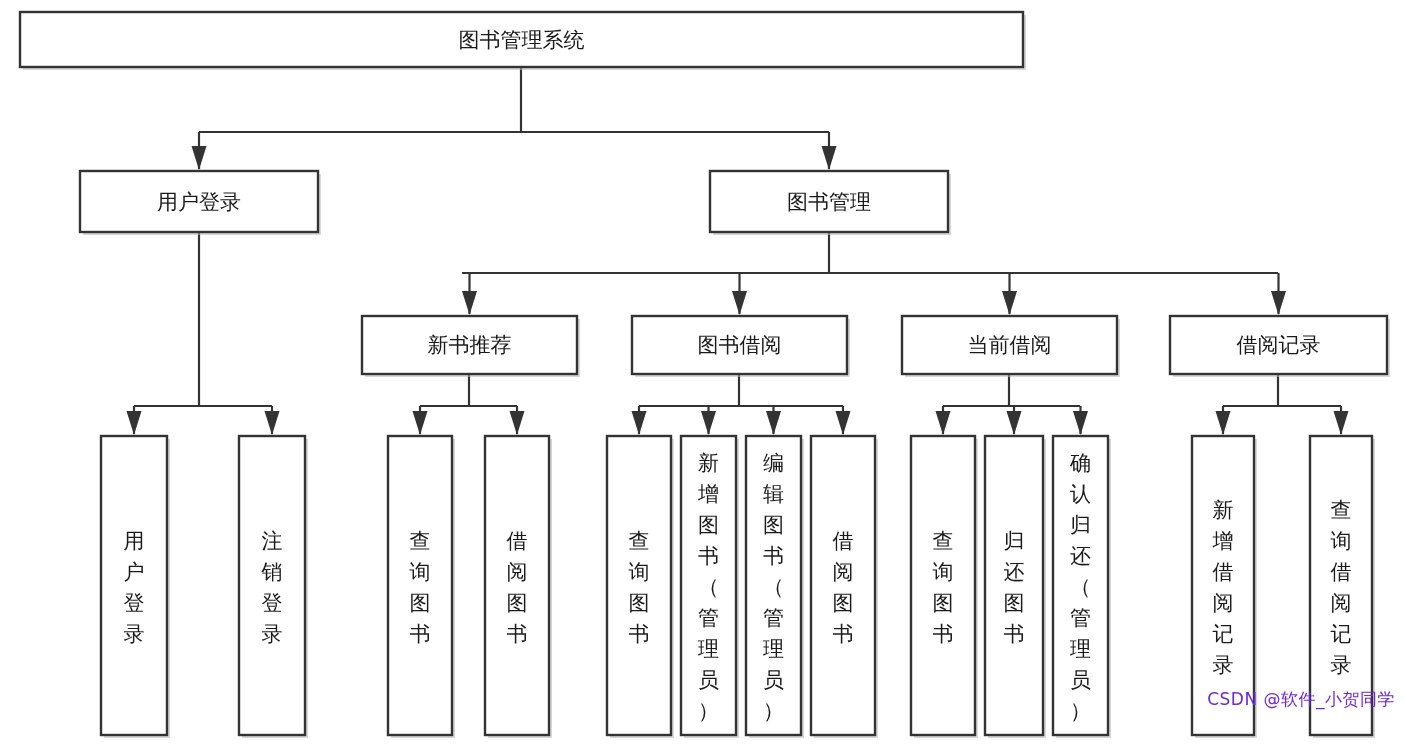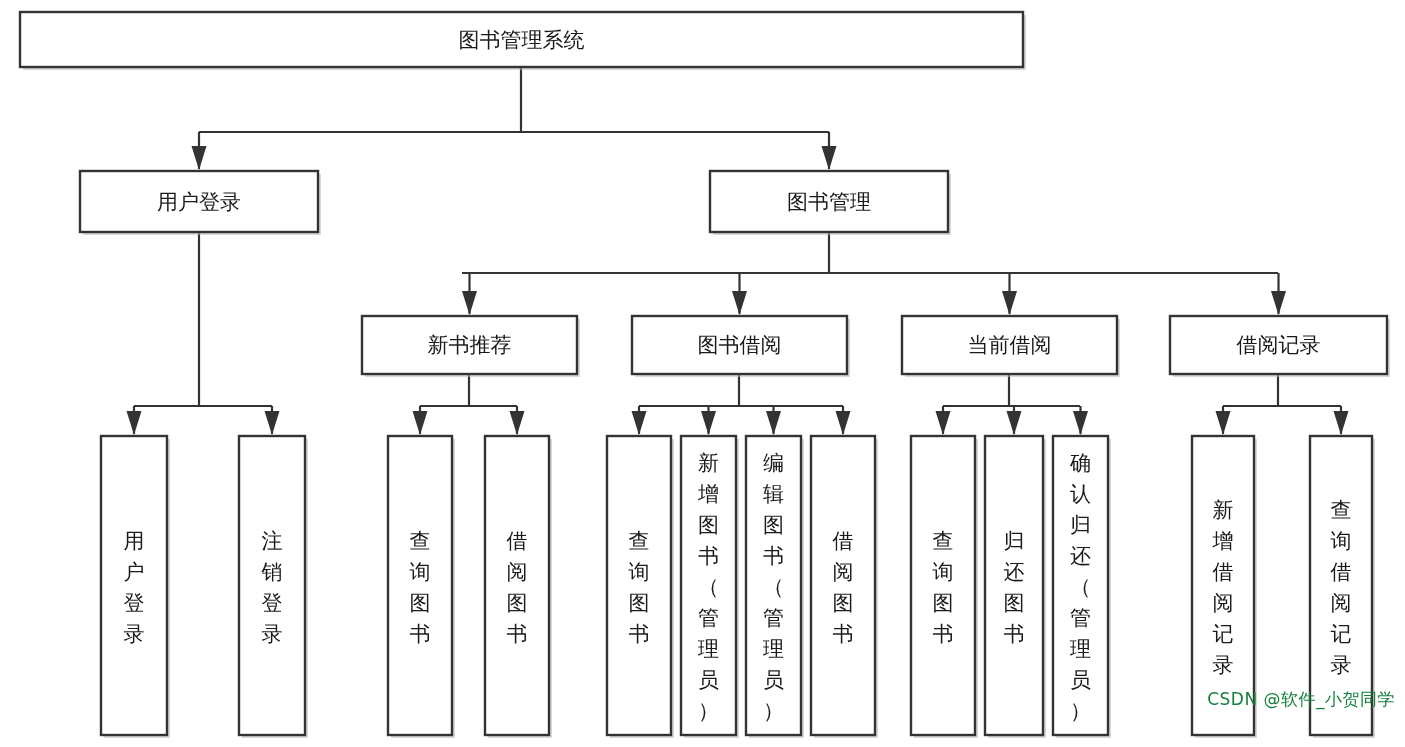--- a/index.html
+++ b/index.html
@@ -58,21 +58,21 @@
     font-size: 21px;
     fill: #1a1a1a;
     text-anchor: middle;
   }
   .watermark {
     position: absolute;
     right: 10px;
     bottom: 6px;
     font-family: "DejaVu Sans", "Liberation Sans", sans-serif;
     font-size: 17px;
-    color: #15803d;
+    color: #6d28d9;
     white-space: nowrap;
     letter-spacing: 0.5px;
     pointer-events: none;
   }
 </style>
 </head>
 <body>
 
 <div id="diagram-root">
   <svg class="flow" id="flow-svg" viewBox="0 0 1405 747" xmlns="http://www.w3.org/2000/svg">

